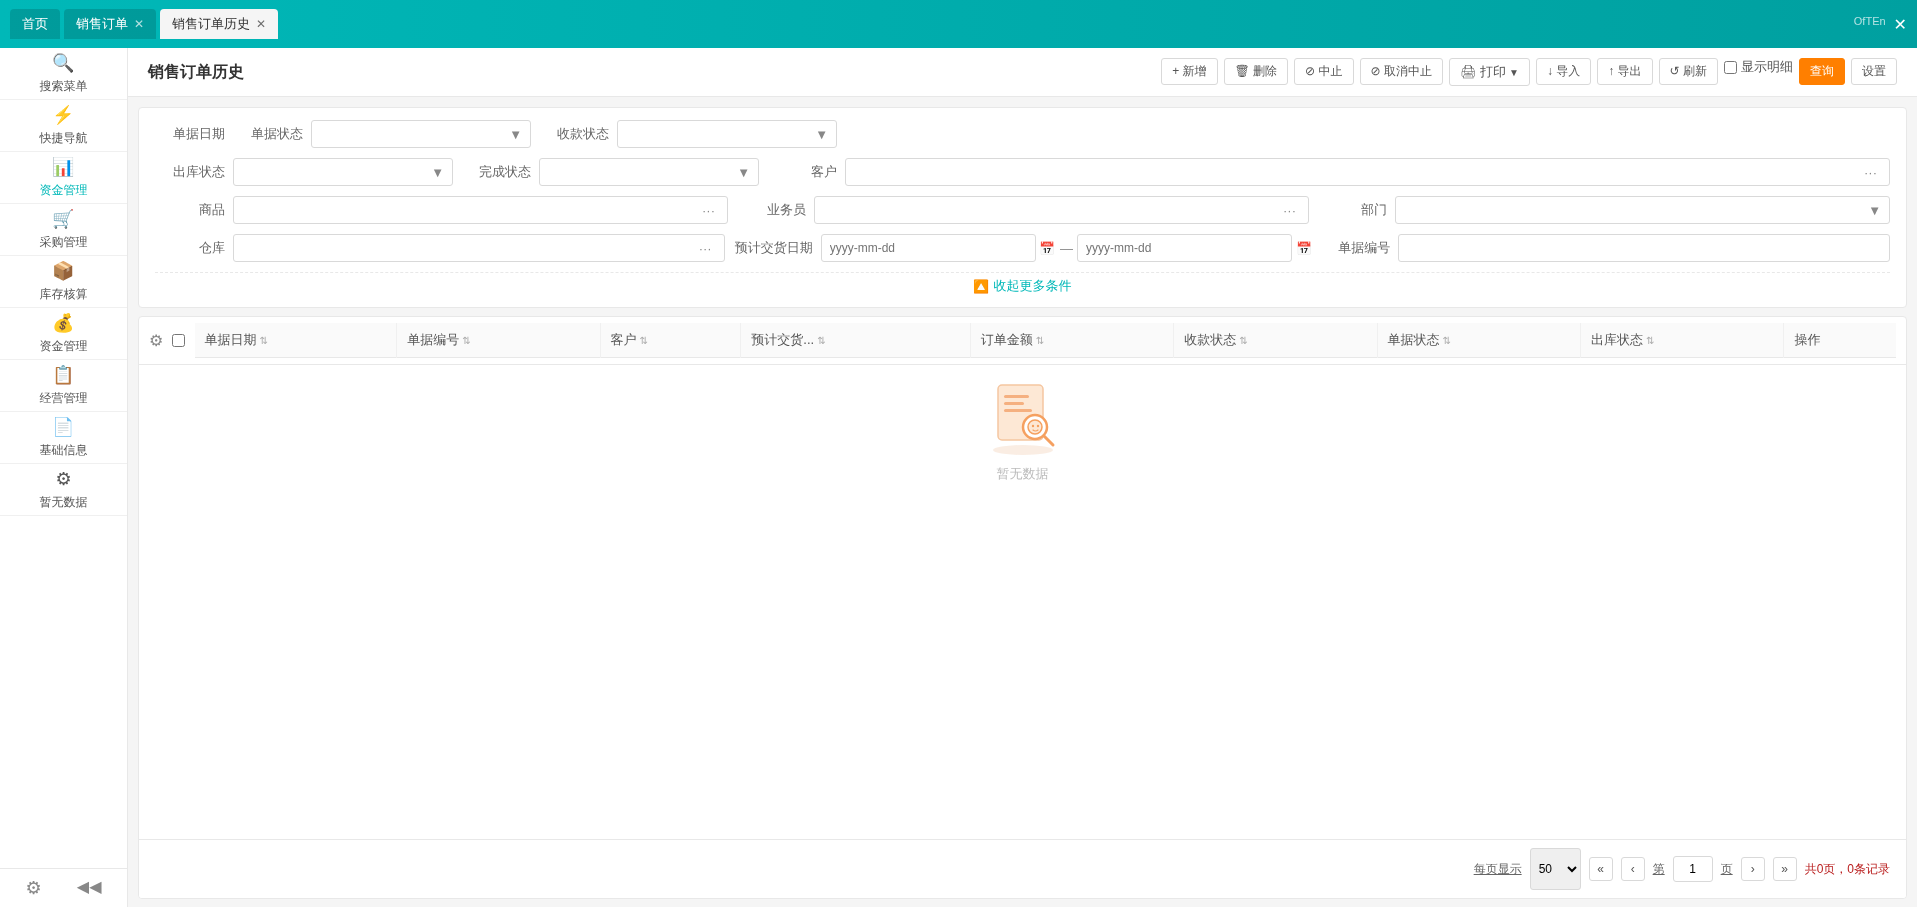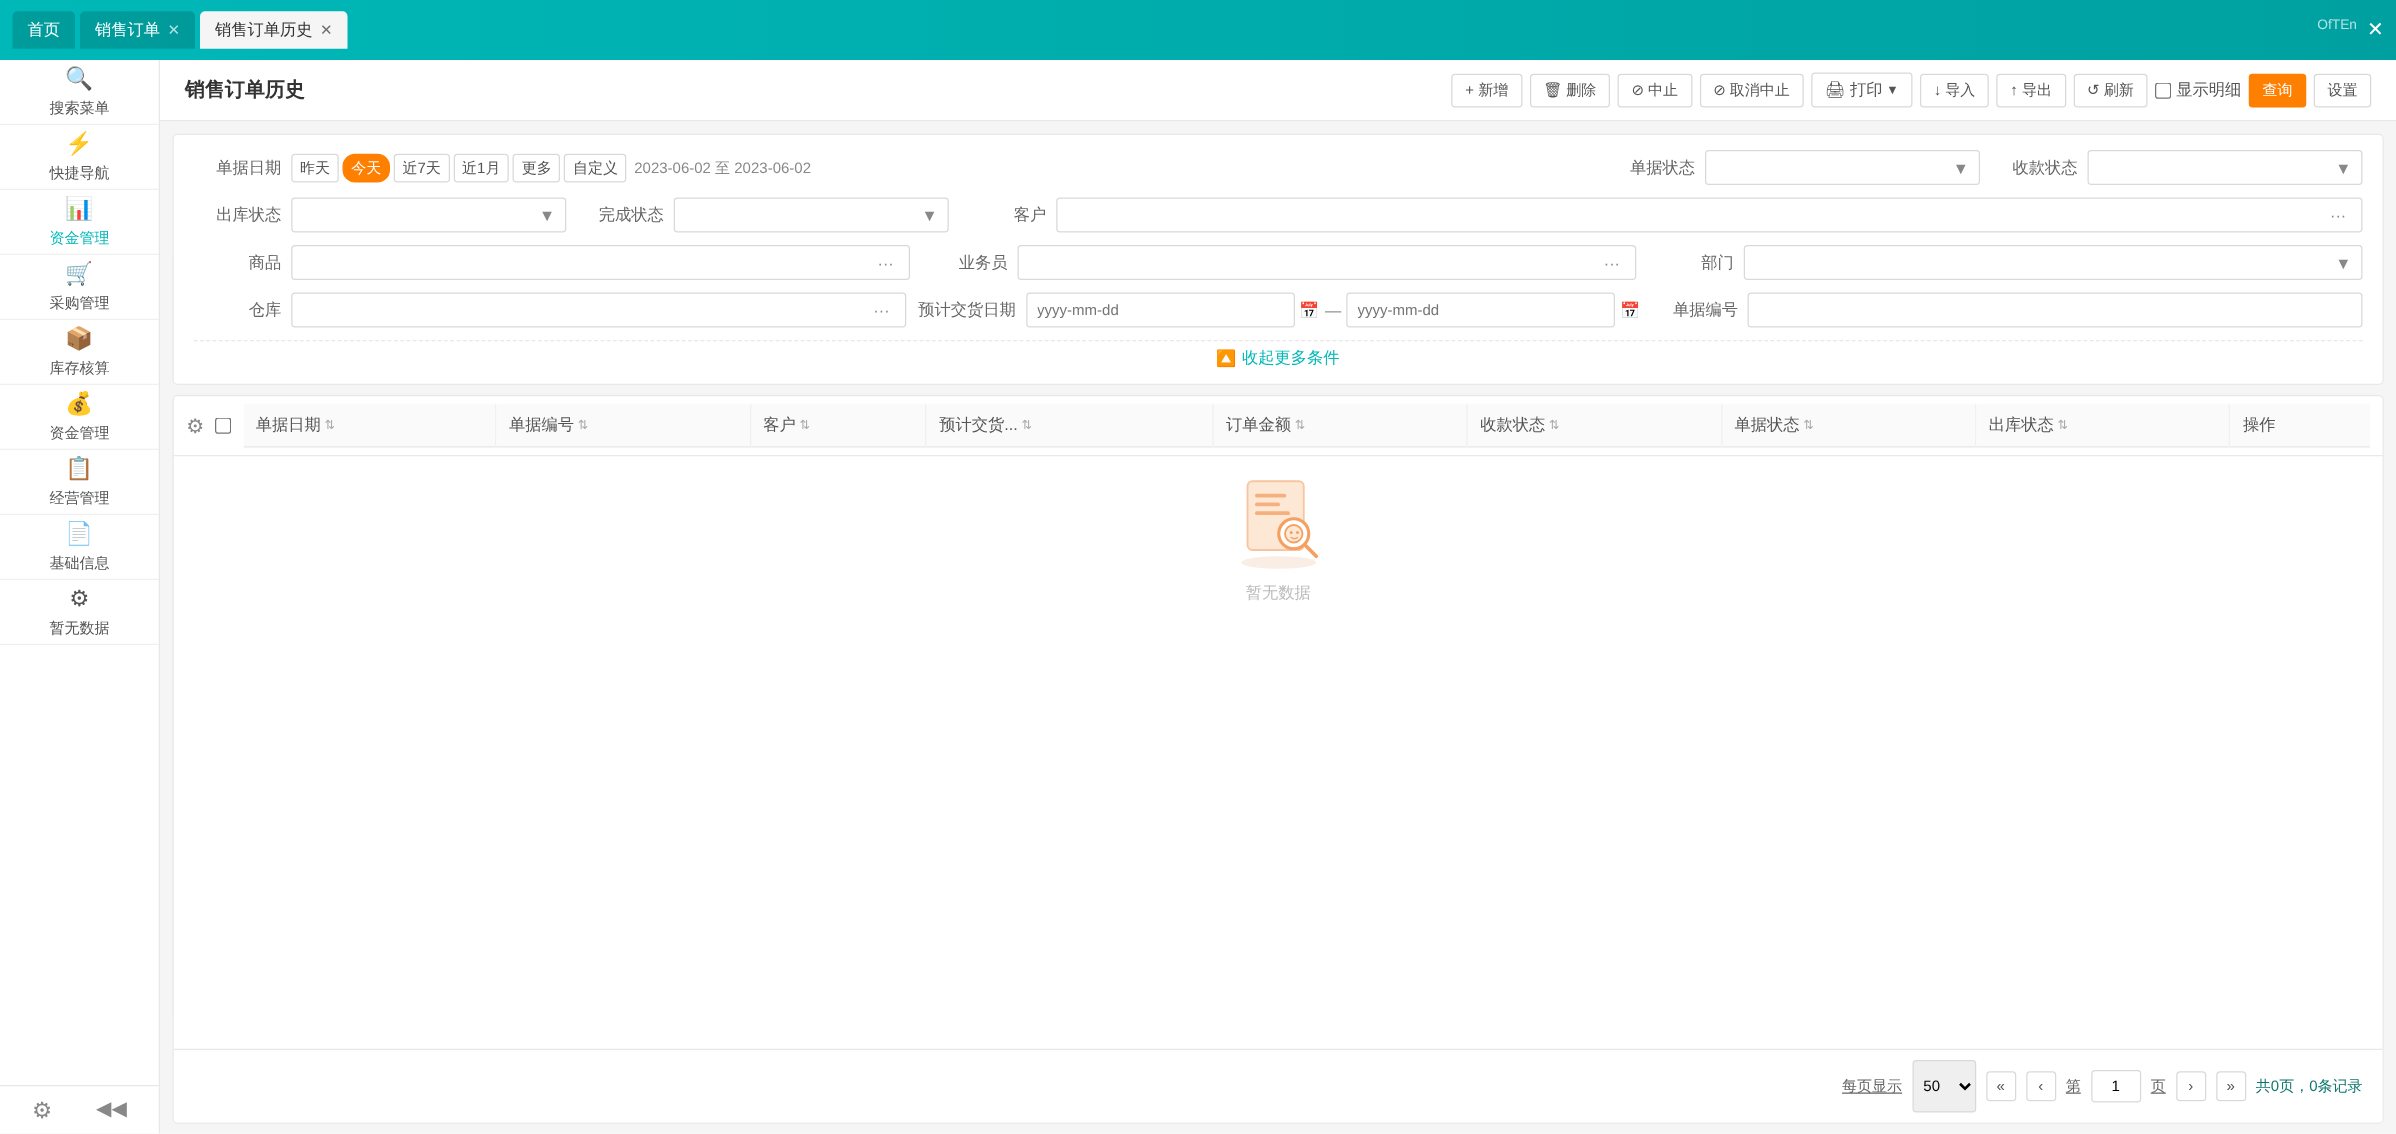--- a/index.html
+++ b/index.html
@@ -103,21 +103,21 @@
       border-bottom: 1px solid #e8e8e8;
       flex-shrink: 0;
     }
     .page-title {
       font-size: 16px;
       font-weight: bold;
       color: #333;
     }
     .toolbar {
       display: flex;
-      align-items: center;
+      align-items: flex-start;
       gap: 6px;
     }
     .toolbar-btn {
       display: flex;
       align-items: center;
       gap: 3px;
       padding: 4px 10px;
       border: 1px solid #d9d9d9;
       background: white;
       border-radius: 3px;
@@ -336,21 +336,21 @@
       font-size: 12px;
     }
     .page-input {
       width: 40px;
       height: 26px;
       border: 1px solid #d9d9d9;
       border-radius: 3px;
       text-align: center;
       font-size: 12px;
     }
-    .page-info { color: #0f766e; font-size: 12px; }
+    .page-info { color: #b91c1c; font-size: 12px; }
   </style>
 </head>
 <body>
 
 <div class="top-bar">
   <div class="tab inactive">
     <span>首页</span>
   </div>
   <div class="tab inactive">
     <span>销售订单</span>
@@ -433,31 +433,20 @@
         </div>
         <button class="toolbar-btn primary">查询</button>
         <button class="toolbar-btn">设置</button>
       </div>
     </div>
 
     <div class="filter-area">
 
       <div class="filter-row">
         <span class="filter-label">单据日期</span>
-        <div class="filter-control">
-          <div class="date-quick-btns">
-            <button class="date-btn">昨天</button>
-            <button class="date-btn active">今天</button>
-            <button class="date-btn">近7天</button>
-            <button class="date-btn">近1月</button>
-            <button class="date-btn">更多</button>
-            <button class="date-btn">自定义</button>
-          </div>
-          <span class="date-range">2023-06-02 至 2023-06-02</span>
-        </div>
         <span class="filter-label">单据状态</span>
         <div class="filter-control" style="max-width:220px;">
           <div class="select-control">
             <span class="select-placeholder"></span>
             <span class="select-arrow">▼</span>
           </div>
         </div>
         <span class="filter-label">收款状态</span>
         <div class="filter-control" style="max-width:220px;">
           <div class="select-control">

